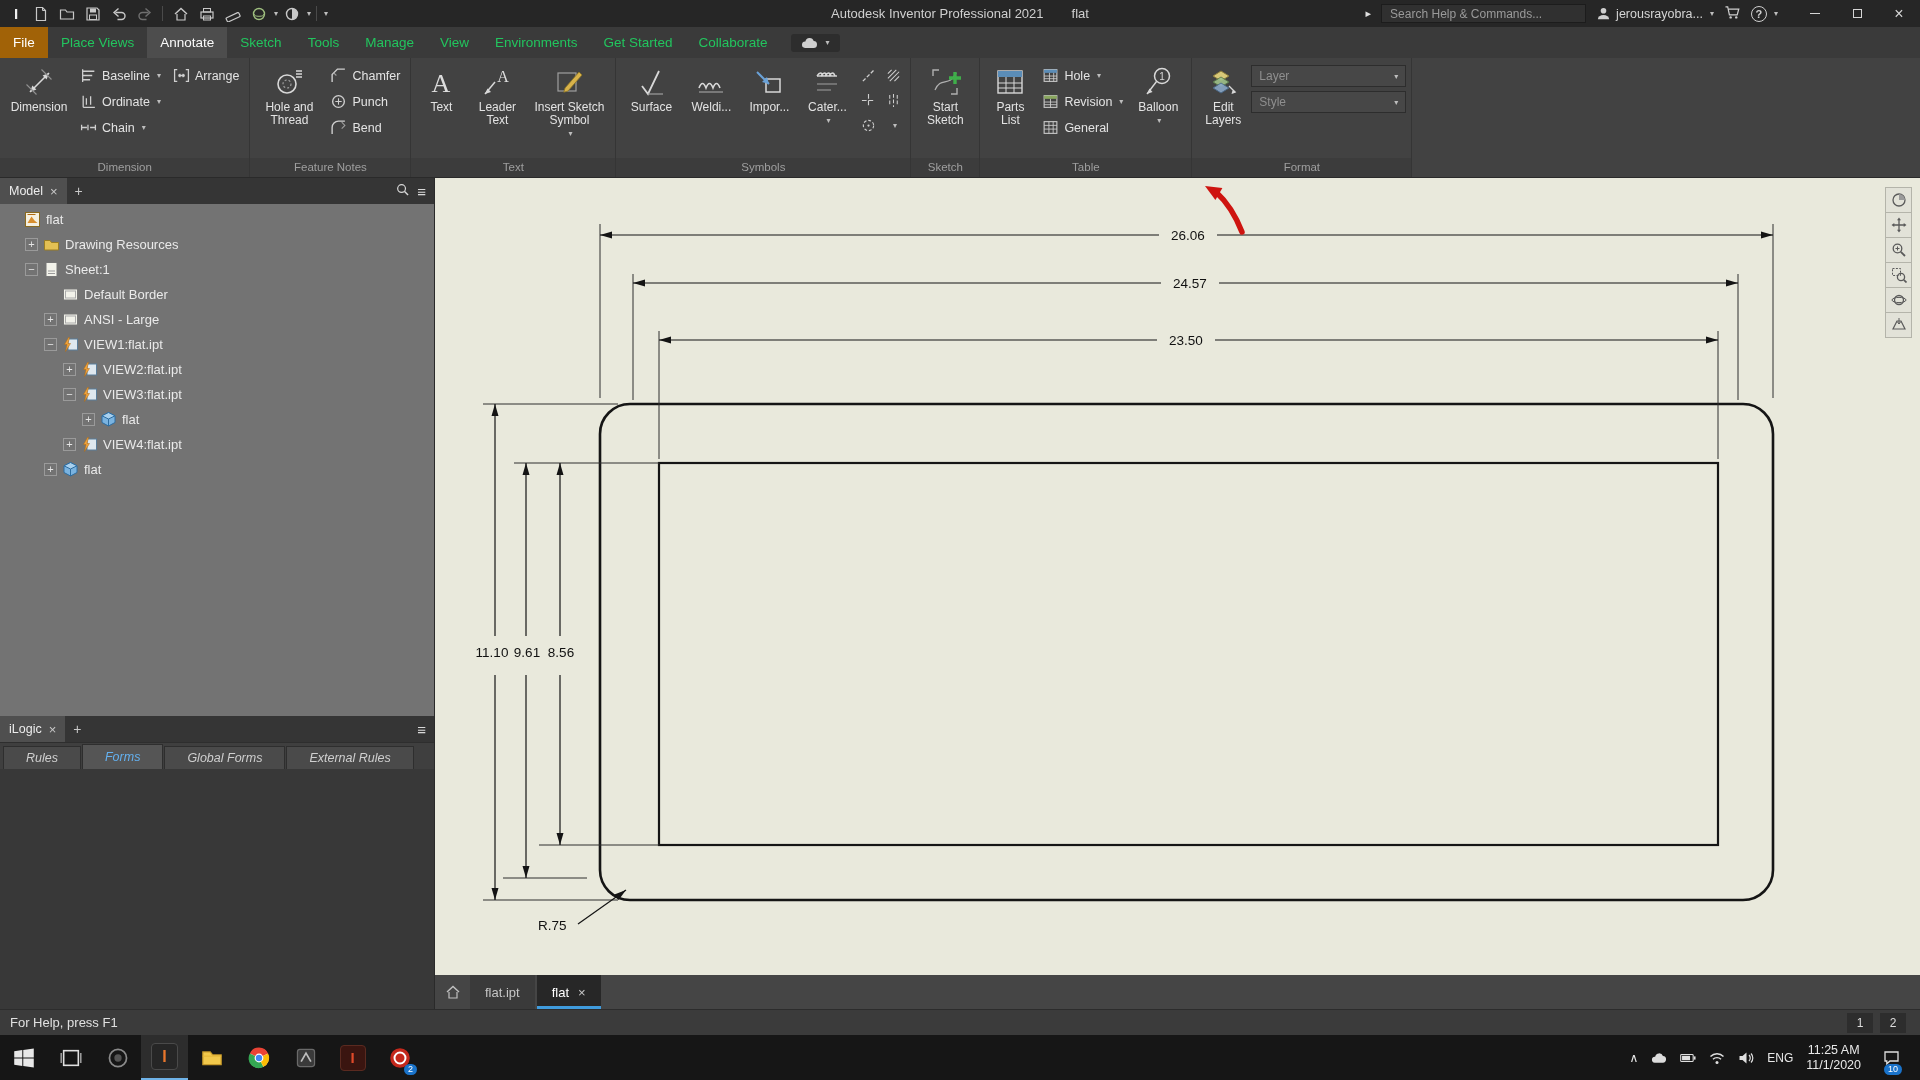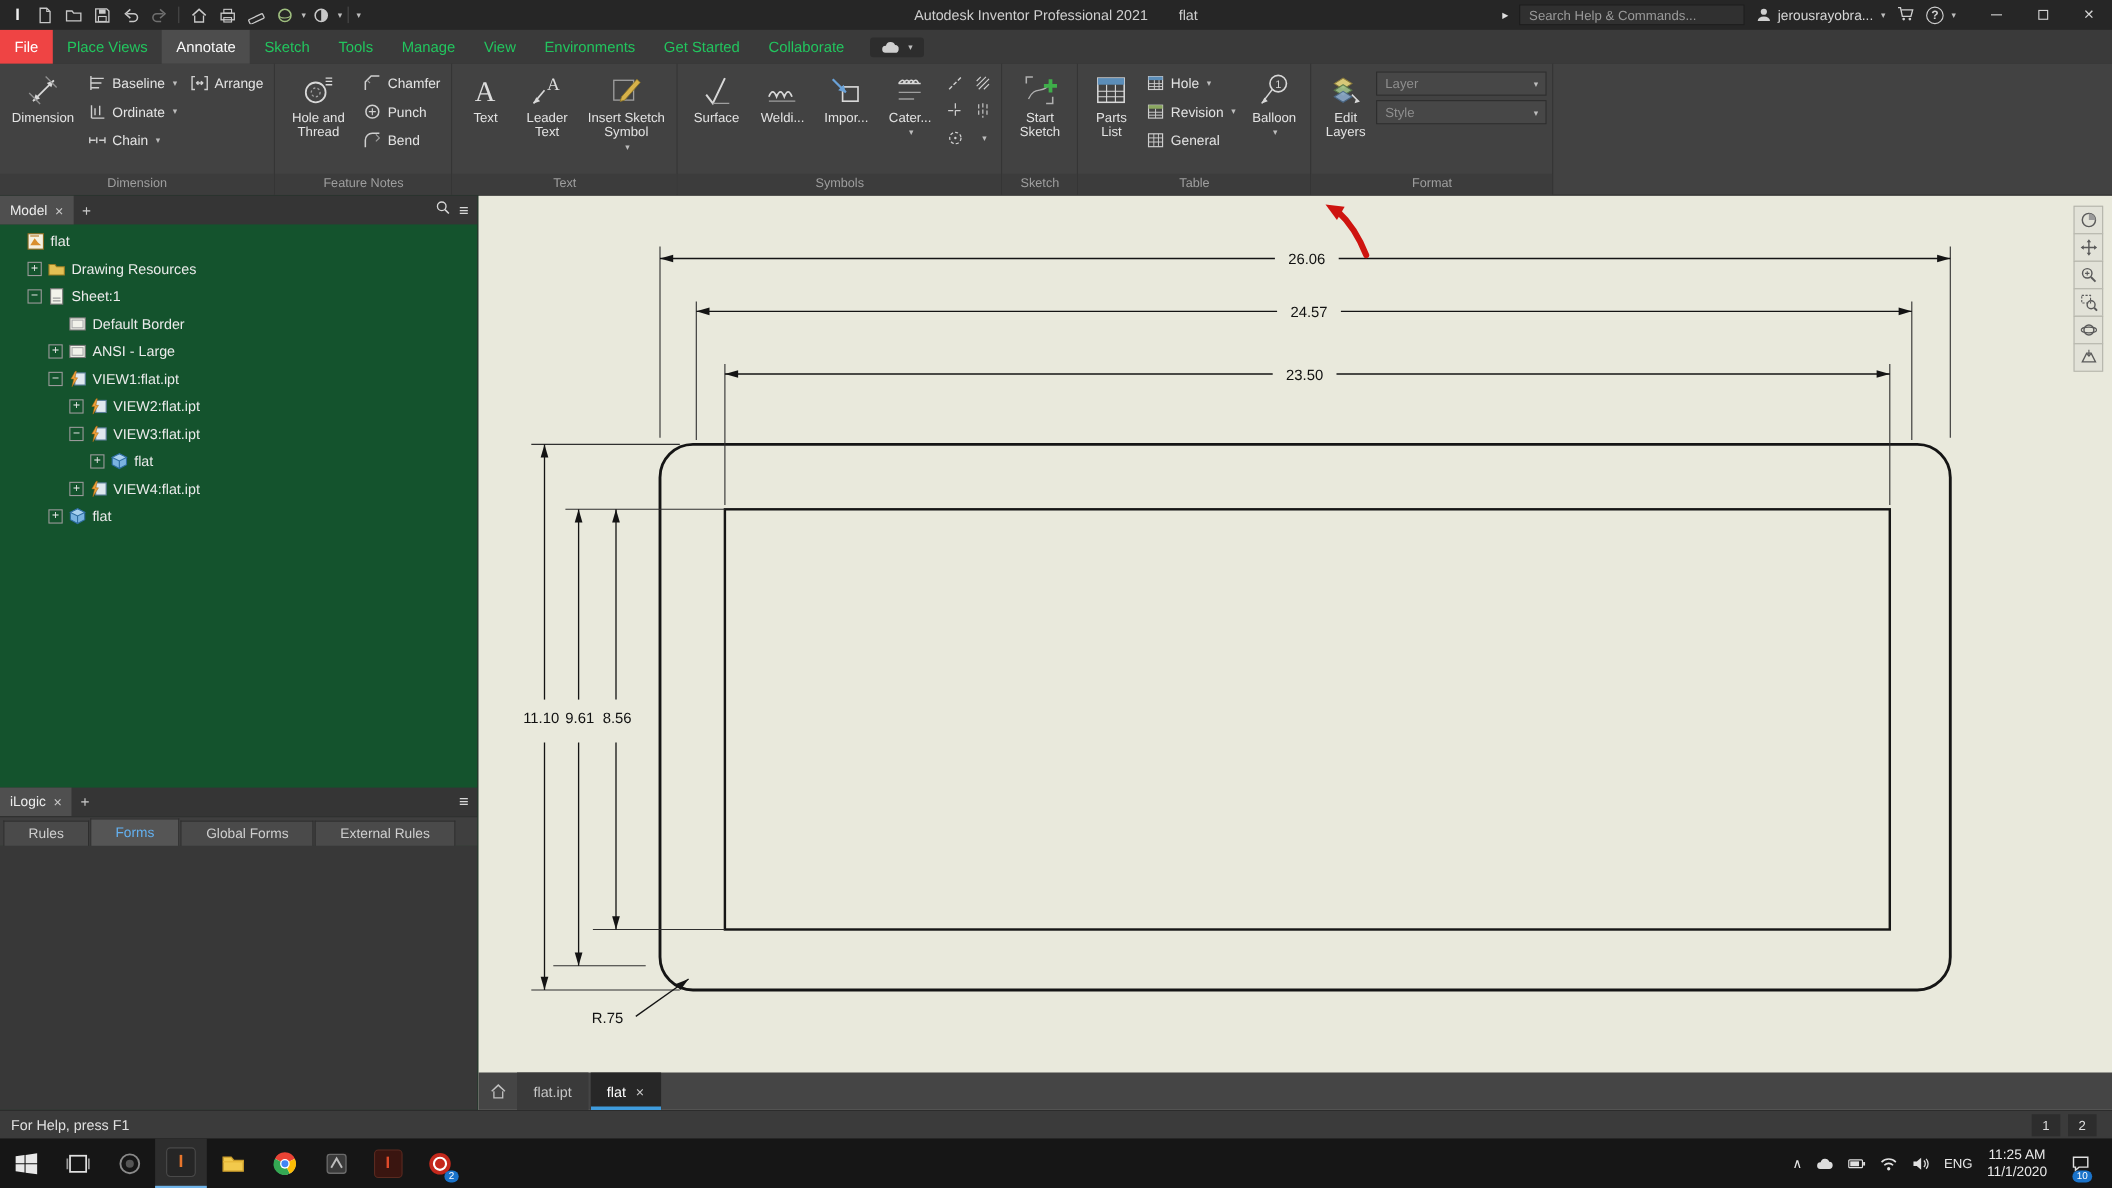--- a/index.html
+++ b/index.html
@@ -23,21 +23,21 @@
   .user{display:flex;align-items:center;gap:5px;font-size:12.5px;color:#d5d5d5;}
   .helpc{width:16px;height:16px;border:1.5px solid #cfcfcf;border-radius:50%;color:#cfcfcf;font-size:11px;font-weight:bold;display:flex;align-items:center;justify-content:center;}
   .wbtns{display:flex;margin-left:6px;}
   .wbtn{width:42px;height:27px;display:flex;align-items:center;justify-content:center;color:#d5d5d5;}
   .wb-min{width:10px;height:1px;background:#d5d5d5;display:inline-block;}
   .wb-max{width:9px;height:9px;border:1px solid #d5d5d5;display:inline-block;}
   .wb-x{font-size:16px;line-height:16px;}
 
   
   .menubar{height:31px;background:#3a3a3a;display:flex;align-items:stretch;flex:0 0 auto;}
-  .file-tab{width:48px;background:#ef4444;color:#fff;font-size:13.5px;display:flex;align-items:center;justify-content:center;}
+  .file-tab{width:48px;background:#a16207;color:#fff;font-size:13.5px;display:flex;align-items:center;justify-content:center;}
   .mtab{padding:0 13px;display:flex;align-items:center;color:#22c55e;font-size:13.5px;}
   .mtab.active{background:#4d4d4d;color:#fafafa;}
   .cloudpill{align-self:center;margin-left:10px;background:#2d2d2d;border-radius:3px;padding:3px 10px;display:flex;align-items:center;gap:6px;}
   .cloudpill svg{width:17px;height:12px;}
 
   
   .ribbon{height:120px;background:#424242;display:flex;align-items:stretch;border-bottom:1px solid #2a2a2a;flex:0 0 auto;}
   .rgroup{display:flex;flex-direction:column;border-right:1px solid #353535;}
   .rcontent{flex:1;display:flex;align-items:stretch;padding:3px 5px 0 5px;gap:2px;}
   .glabel{height:19px;line-height:19px;text-align:center;font-size:11.5px;color:#9f9f9f;background:#3c3c3c;white-space:nowrap;padding:0 4px;}
@@ -50,36 +50,36 @@
   .sicon{width:17px;height:17px;display:inline-flex;}
   .sicon svg{width:17px;height:17px;}
   .stoolcol{display:flex;flex-direction:column;gap:2px;padding-top:3px;}
   .stool{width:23px;height:23px;display:flex;align-items:center;justify-content:center;border-radius:2px;}
   .stool svg{width:15px;height:15px;}
   .fselcol{display:flex;flex-direction:column;gap:4px;padding-top:4px;}
   .fselect{width:155px;height:22px;background:#474747;border:1px solid #2d2d2d;color:#8f8f8f;font-size:12px;display:flex;align-items:center;justify-content:space-between;padding:0 7px;}
 
   
   .workspace{flex:1;display:flex;min-height:0;}
-  .leftpanel{width:435px;background:#14532d;display:flex;flex-direction:column;border-right:1px solid #2a2a2a;flex:0 0 auto;}
+  .leftpanel{width:435px;background:#737373;display:flex;flex-direction:column;border-right:1px solid #2a2a2a;flex:0 0 auto;}
   .ptabs{height:26px;background:#353535;display:flex;align-items:stretch;flex:0 0 auto;}
   .ptab{background:#4f4f4f;color:#ececec;font-size:12.5px;display:flex;align-items:center;gap:7px;padding:0 9px;}
   .tclose{color:#c9c9c9;font-size:13px;}
   .padd{width:24px;display:flex;align-items:center;justify-content:center;color:#c9c9c9;font-size:14px;}
   .pright{margin-left:auto;display:flex;align-items:center;gap:8px;padding-right:8px;color:#d8d8d8;}
   .pmenu{font-size:15px;}
   .psearch svg{width:13px;height:13px;}
   .tree{height:512px;overflow:hidden;flex:0 0 auto;padding-top:3px;}
   .trow{height:25px;display:flex;align-items:center;gap:5px;color:#eaeaea;font-size:13px;}
   .toggle{width:13px;height:13px;border:1px solid #9a9a9a;font-size:11px;line-height:10px;text-align:center;color:#e6e6e6;flex:0 0 auto;}
   .toggle.hidden{visibility:hidden;}
   .ticon{width:17px;height:17px;display:inline-flex;flex:0 0 auto;}
   .ticon svg{width:17px;height:17px;}
   .itabsbar{height:27px;background:#3f3f3f;display:flex;align-items:flex-end;gap:1px;padding:0 3px;flex:0 0 auto;border-top:1px solid #2e2e2e;}
-  .itab{height:23px;background:#4a4a4a;border:1px solid #2e2e2e;border-bottom:none;color:#cfcfcf;font-size:12.5px;display:flex;align-items:center;padding:0 22px;}
+  .itab{height:23px;background:#4a4a4a;border:1px solid #2e2e2e;border-bottom:none;color:#cfcfcf;font-size:12.5px;display:flex;align-items:center;padding:0 22px;font-style:italic;}
   .itab.active{background:#555;color:#64b1f0;height:25px;}
   .ilogic-content{flex:1;background:#383838;}
 
   
   .canvas{flex:1;position:relative;background:#e9e9dc;min-width:0;}
   .draw{position:absolute;left:0;top:0;width:100%;height:calc(100% - 34px);}
   .dim{stroke:#141414;stroke-width:1.2;}
   .dimtxt{font-family:"Liberation Sans",sans-serif;font-size:13.5px;fill:#111;}
   .navbar{position:absolute;top:10px;right:8px;display:flex;flex-direction:column;z-index:3;}
   .navbtn{width:27px;height:26px;background:#e2e2d8;border:1px solid #b4b4aa;margin-top:-1px;display:flex;align-items:center;justify-content:center;}

